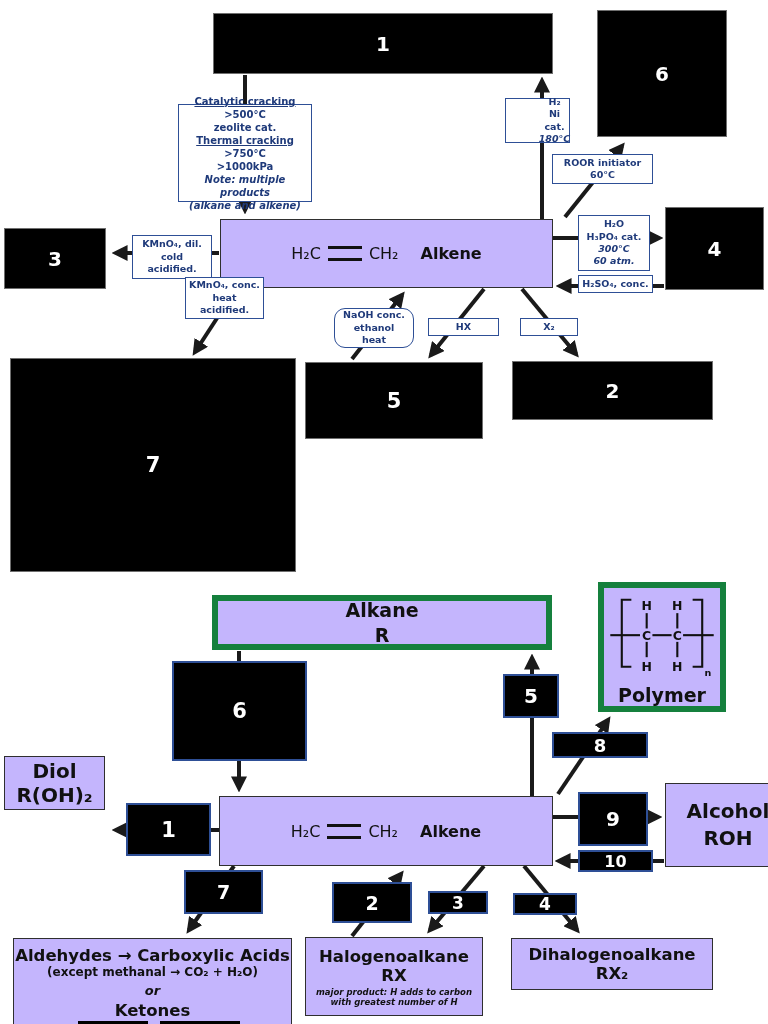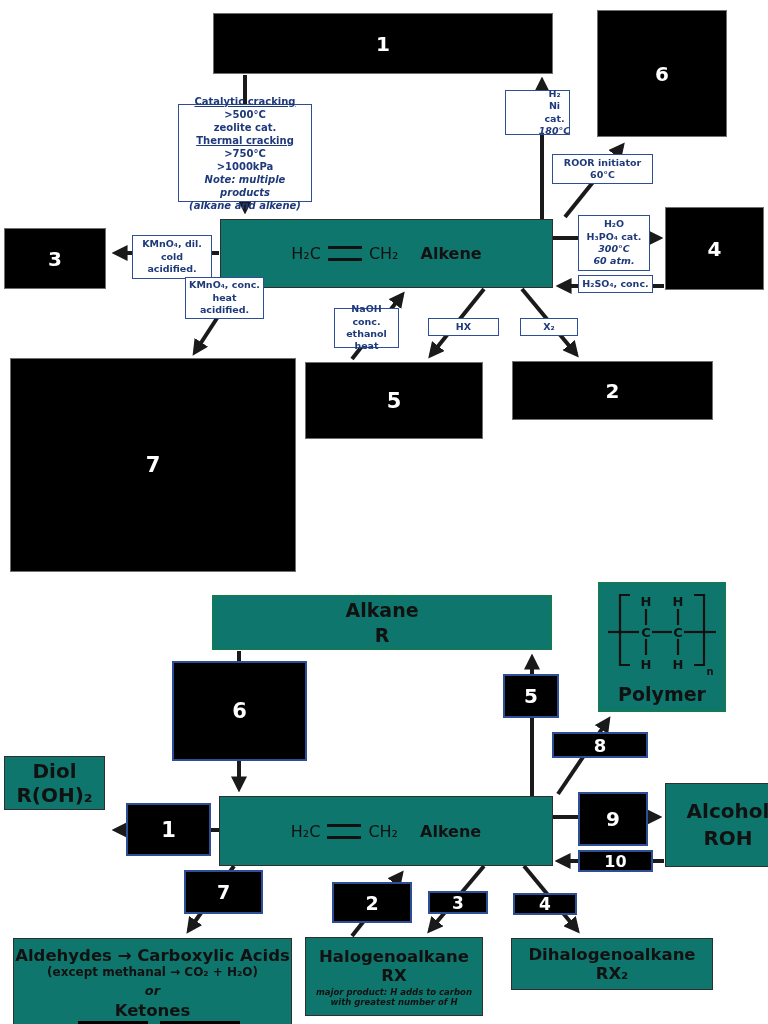--- a/index.html
+++ b/index.html
@@ -11,25 +11,25 @@
   
   svg.lines{position:absolute;left:0;top:0;width:768px;height:1024px;z-index:1;}
   
   .blk{
     background:#000;color:#fff;display:flex;align-items:center;justify-content:center;
     font-weight:700;z-index:2;border:1px solid #6f6f6f;
   }
   .blk.navy{border:2px solid #2e4f96;}
   
   .node{
-    background:#0f766e;display:flex;flex-direction:column;align-items:center;justify-content:center;
+    background:#c4b5fd;display:flex;flex-direction:column;align-items:center;justify-content:center;
     text-align:center;z-index:2;color:#111;font-weight:700;
   }
   .thin{border:1.5px solid #2f2f2f;}
-  .lite{border:1px solid #15803d;}
+  .lite{border:6px solid #15803d;}
   
   .lbl{
     background:#fff;border:1.5px solid #2e4f96;color:#1f3a7a;font-weight:700;
     display:flex;flex-direction:column;align-items:center;justify-content:center;
     text-align:center;z-index:3;font-size:9.5px;line-height:1.3;padding:1px 2px;
   }
   .u{text-decoration:underline;}
   .i{font-style:italic;}
   
   .formula-row{display:flex;align-items:center;justify-content:center;}
@@ -87,21 +87,21 @@
     <span class="u">Catalytic cracking</span>
     <span>&gt;500°C</span>
     <span>zeolite cat.</span>
     <span class="u">Thermal cracking</span>
     <span>&gt;750°C</span>
     <span>&gt;1000kPa</span>
     <span class="i">Note: multiple products</span>
     <span class="i">(alkane and alkene)</span>
   </div>
 
-  <div class="abs lbl" style="left:505px;top:90px;width:65px;height:45px;padding-left:36px;">
+  <div class="abs lbl" style="left:505px;top:98px;width:65px;height:45px;padding-left:36px;">
     <span>H₂</span>
     <span>Ni cat.</span>
     <span class="i">180°C</span>
   </div>
 
   <div class="abs lbl" style="left:552px;top:154px;width:101px;height:30px;">
     <span>ROOR initiator</span>
     <span>60°C</span>
   </div>
 
@@ -138,21 +138,21 @@
   <div class="abs lbl" style="left:578px;top:275px;width:75px;height:18px;">
     <span>H₂SO₄, conc.</span>
   </div>
 
   <div class="abs lbl" style="left:185px;top:277px;width:79px;height:42px;">
     <span>KMnO₄, conc.</span>
     <span>heat</span>
     <span>acidified.</span>
   </div>
 
-  <div class="abs lbl" style="left:334px;top:308px;width:65px;height:40px;">
+  <div class="abs lbl" style="left:334px;top:308px;width:80px;height:40px;border-radius:11px;">
     <span>NaOH conc.</span>
     <span>ethanol</span>
     <span>heat</span>
   </div>
 
   <div class="abs lbl" style="left:428px;top:318px;width:71px;height:18px;text-align:center;">
     <span>HX</span>
   </div>
 
   <div class="abs lbl" style="left:520px;top:318px;width:58px;height:18px;">

